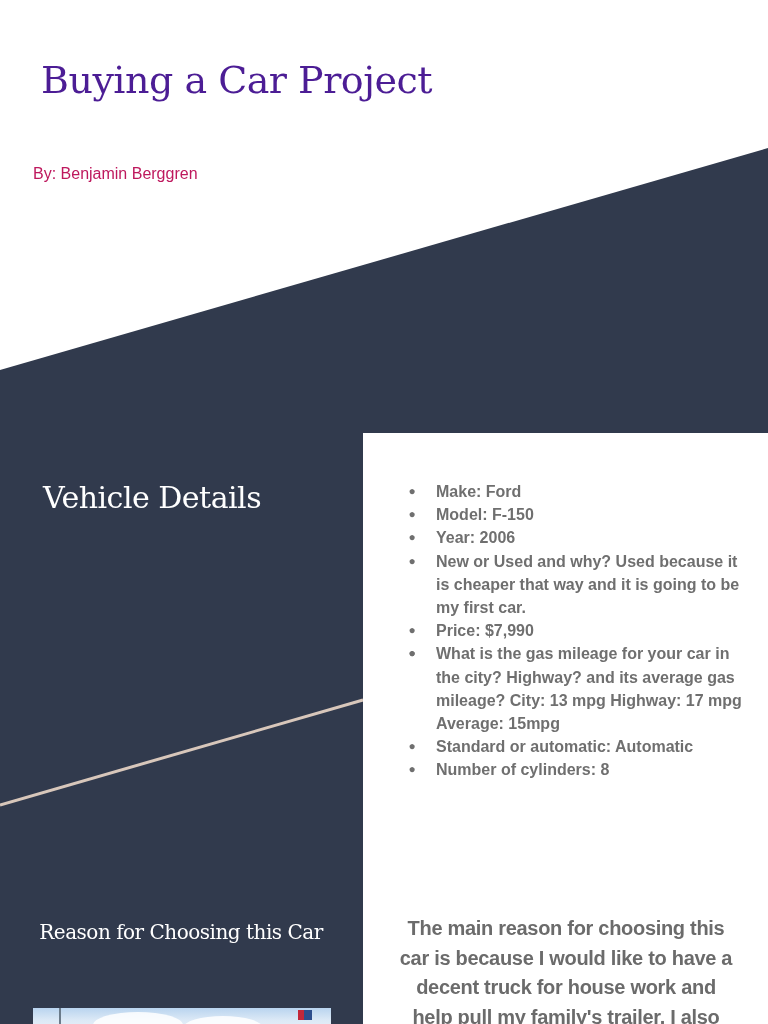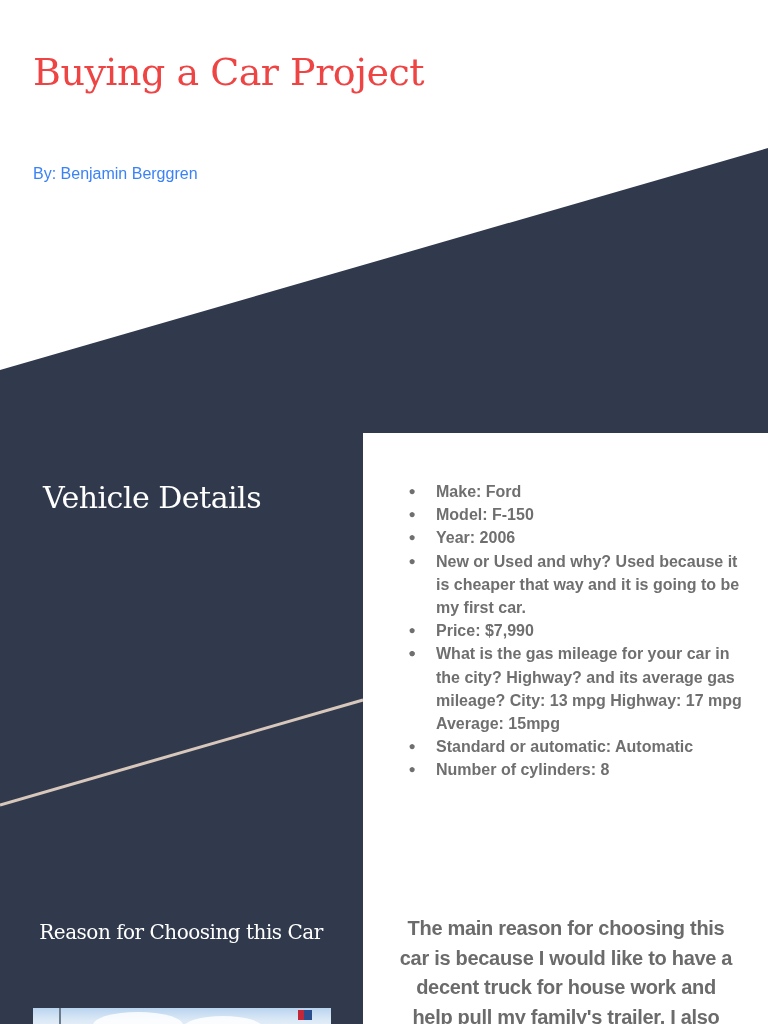--- a/index.html
+++ b/index.html
@@ -4,27 +4,27 @@
   <style>
     html, body { margin: 0; padding: 0; }
     body {
       width: 768px; height: 1024px; overflow: hidden; position: relative;
       background: #ffffff;
       font-family: "Liberation Sans", sans-serif;
     }
     .bg-svg { position: absolute; left: 0; top: 0; width: 768px; height: 1024px; }
     .title {
       position: absolute; left: 33px; top: 50px;
-      font-family: "DejaVu Serif", serif; font-size: 38px; color: #ef4444;
-      margin: 0; font-weight: normal; letter-spacing: -0.5px;
+      font-family: "DejaVu Serif", serif; font-size: 38px; color: #4c1d95;
+      margin: 8px; font-weight: normal; letter-spacing: -0.5px;
       white-space: nowrap;
     }
     .author {
       position: absolute; left: 33px; top: 165px;
-      font-family: "Liberation Sans", sans-serif; font-size: 16px; color: #3b82f6;
+      font-family: "Liberation Sans", sans-serif; font-size: 16px; color: #be185d;
     }
     .section-heading {
       position: absolute; color: #ffffff;
       font-family: "DejaVu Serif", serif; font-weight: normal; margin: 0;
     }
     .vehicle-heading { left: 43px; top: 480px; font-size: 30px; white-space: nowrap; letter-spacing: -0.5px; }
     .reason-heading {
       left: 33px; top: 914px; width: 296px; text-align: center;
       font-size: 20px; line-height: 36px; letter-spacing: -0.5px;
     }

